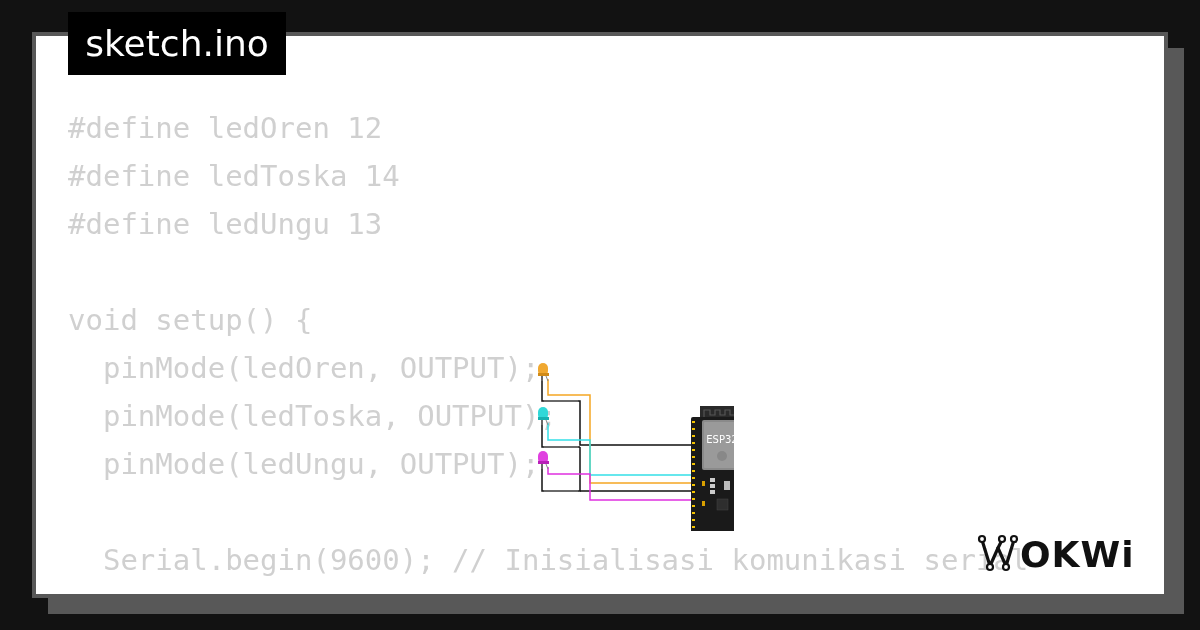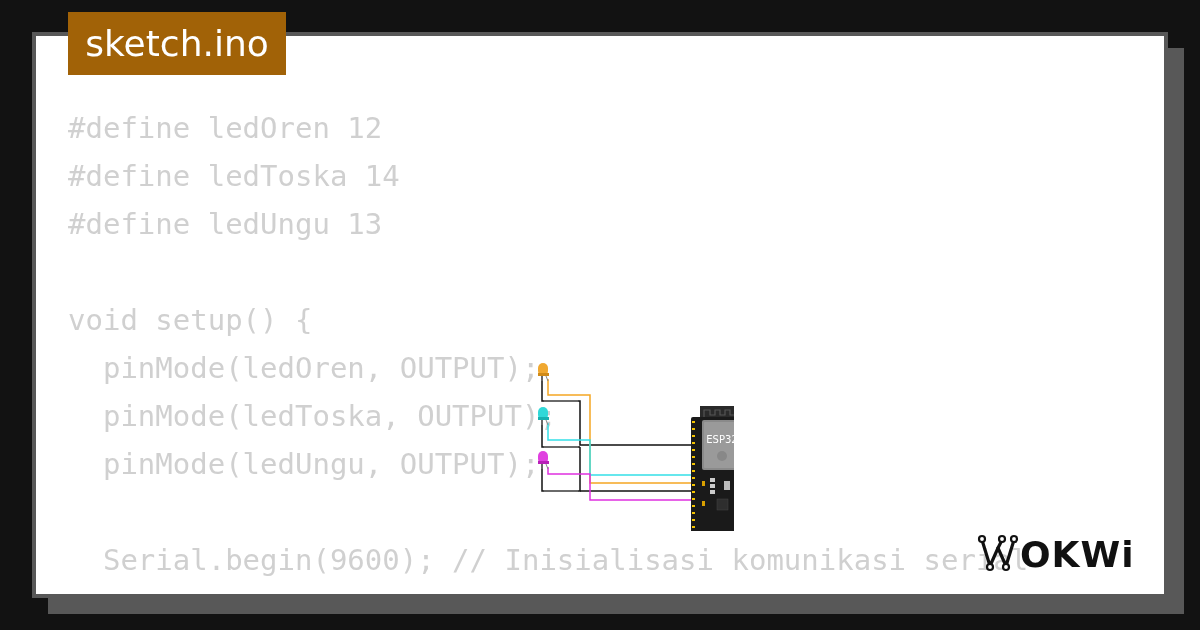--- a/index.html
+++ b/index.html
@@ -33,21 +33,21 @@
     background: #ffffff;
     border: 4px solid #585858;
     overflow: hidden;
   }
   .file-tab {
     position: absolute;
     left: 68px;
     top: 12px;
     width: 218px;
     height: 63px;
-    background: #a16207;
+    background: #000000;
     color: #ffffff;
     font-size: 36px;
     line-height: 63px;
     text-align: center;
     letter-spacing: 0px;
     z-index: 5;
   }
   .code {
     position: absolute;
     left: 32px;

